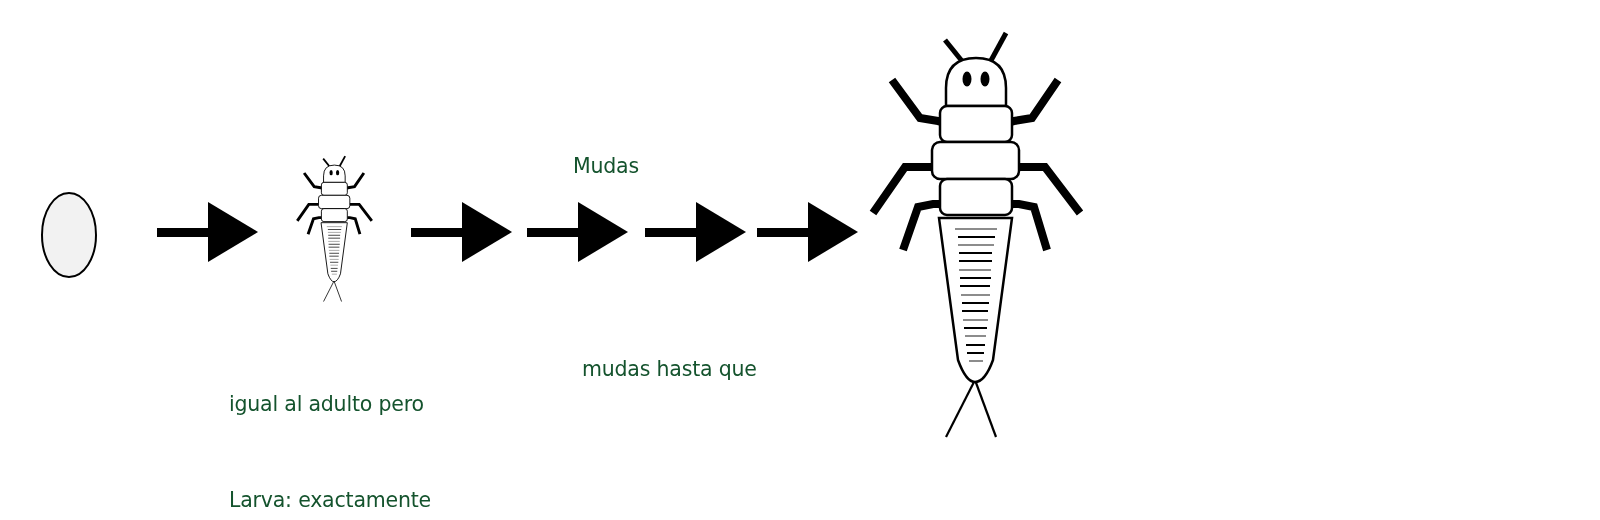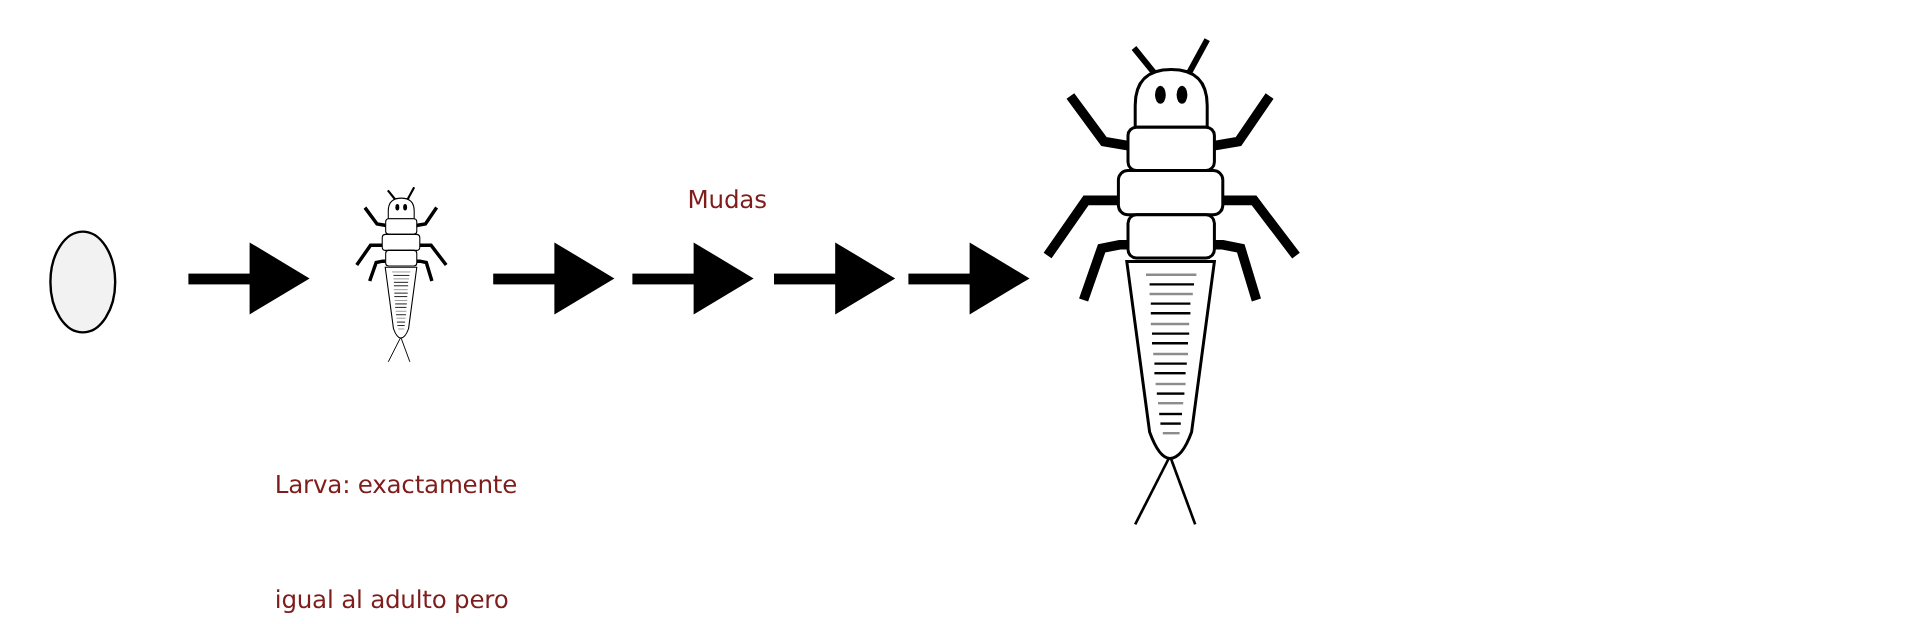--- a/index.html
+++ b/index.html
@@ -1,19 +1,19 @@
 <!DOCTYPE html>
 <html><head>
 <meta charset="utf-8">
 <style>
   html, body { margin: 0; padding: 0; background: #ffffff; }
   body { width: 1600px; height: 520px; position: relative; overflow: hidden;
          font-family: "DejaVu Sans", "Liberation Sans", sans-serif; color: #111; }
   #diagram { position: absolute; left: 0; top: 0; }
-  .label { position: absolute; font-size: 20.5px; line-height: 32px; white-space: pre; color: #7f1d1d; letter-spacing: -0.2px; }
+  .label { position: absolute; font-size: 20.5px; line-height: 32px; white-space: pre; color: #14532d; letter-spacing: -0.2px; }
   .lbl-line { display: block; }
   #mudas-title { left: 573px; top: 150px; }
   #larva-caption { left: 229px; top: 324px; }
   #mudas-caption { left: 582px; top: 289px; }
   #adult-caption { left: 1055px; top: 316px; }
 </style>
 </head>
 <body>
 
 <svg id="diagram" width="1600" height="520" viewBox="0 0 1600 520" xmlns="http://www.w3.org/2000/svg">
@@ -94,27 +94,28 @@
       <rect x="940" y="106" width="72" height="36" rx="7" fill="#fff" stroke="#000" stroke-width="2.5"></rect>
       <rect x="932" y="142" width="87" height="37" rx="8" fill="#fff" stroke="#000" stroke-width="2.5"></rect>
       <rect x="940" y="179" width="72" height="36" rx="7" fill="#fff" stroke="#000" stroke-width="2.5"></rect>
     </g>
   </g>
 </svg>
 
 <div id="mudas-title" class="label">Mudas</div>
 
 <div id="larva-caption" class="label">
+  <span class="lbl-line">igual al adulto pero</span>
   <span class="lbl-line">Larva: exactamente</span>
-  <span class="lbl-line">igual al adulto pero</span>
   
   
   
 </div>
 
 <div id="mudas-caption" class="label">
+  <span class="lbl-line">mudas hasta que</span>
   
   
 </div>
 
 <div id="adult-caption" class="label">
   
 </div>
 
 </body></html>

